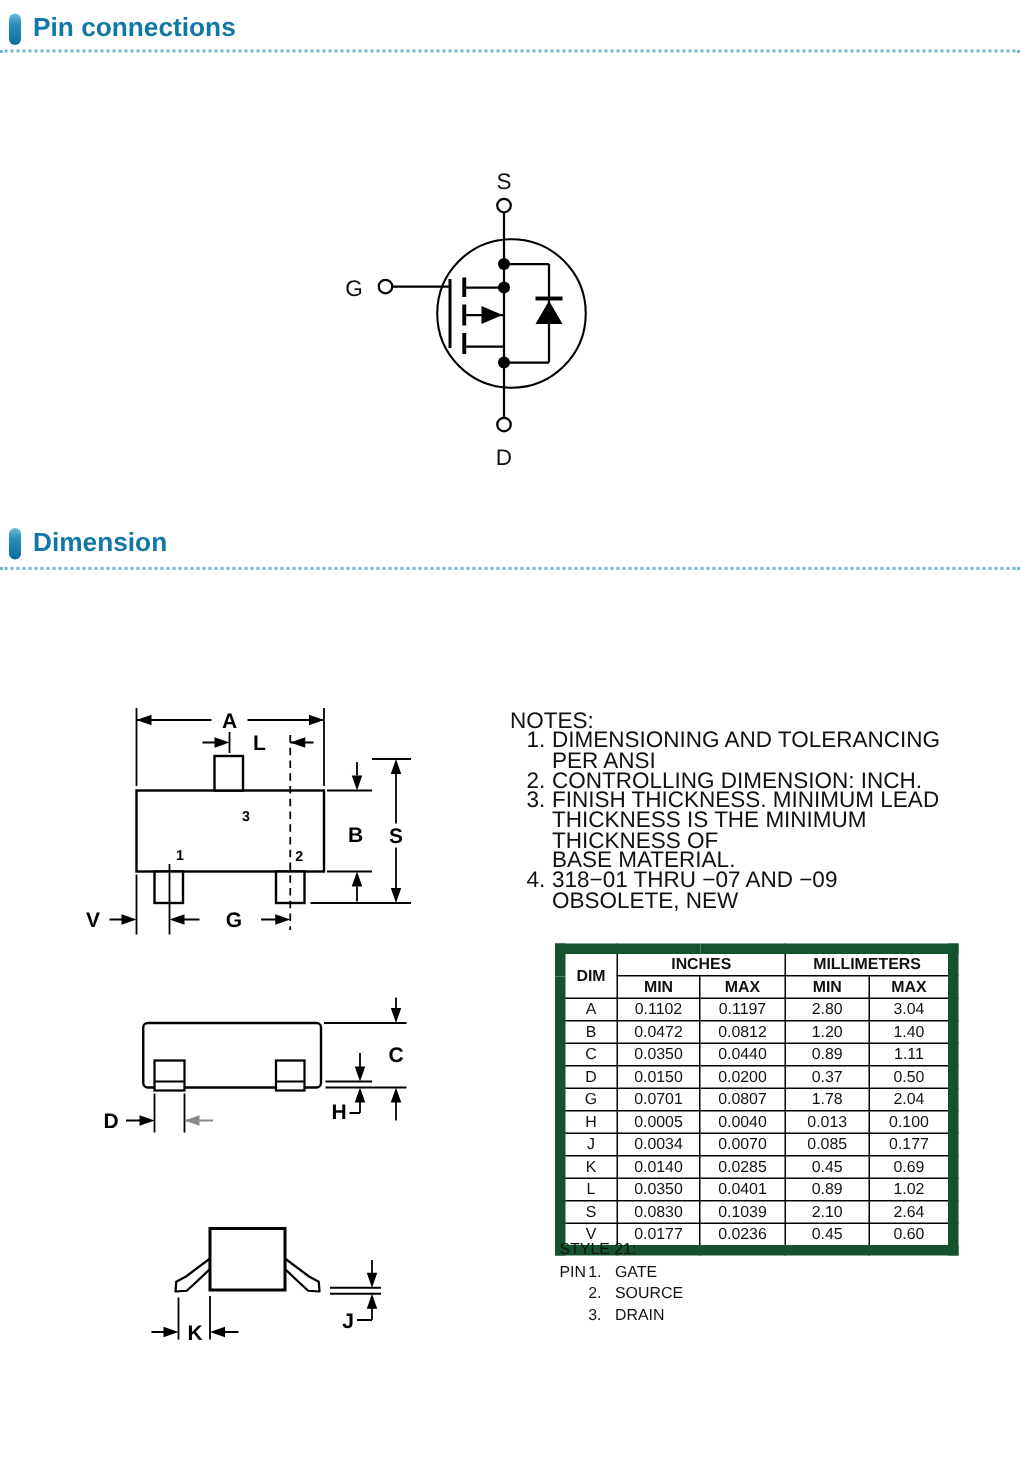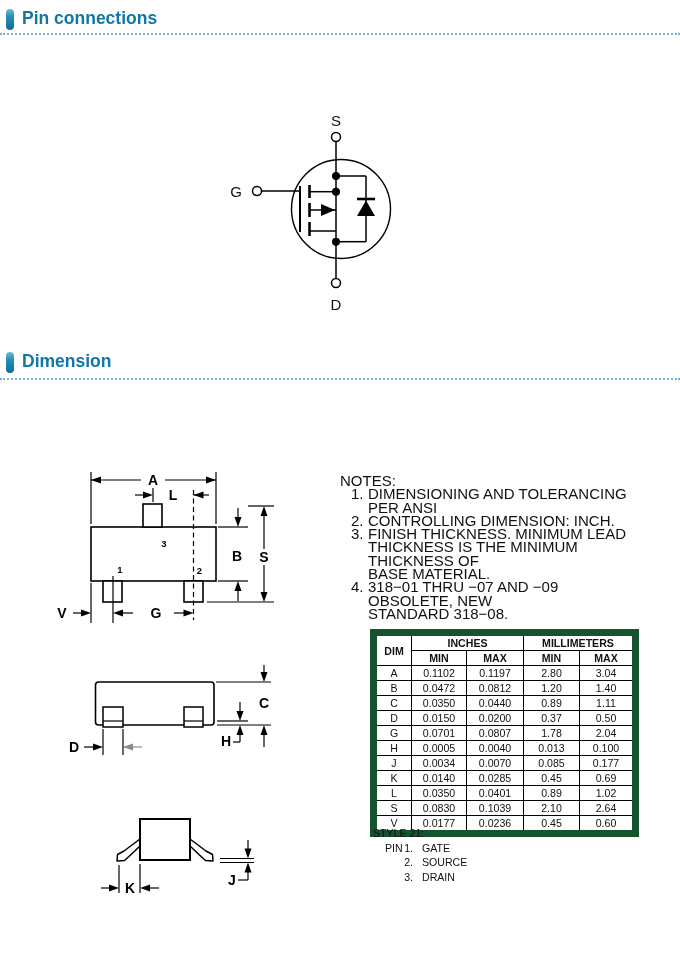--- a/index.html
+++ b/index.html
@@ -20,21 +20,21 @@
   
   .dimtable{position:absolute;left:370px;top:629px;border-collapse:collapse;table-layout:fixed;
             font-size:10.6px;border:7px solid #14532d;}
   .dimtable th,.dimtable td{border:1px solid #000;text-align:center;padding:0;height:14px;
             font-weight:normal;white-space:nowrap;}
   .dimtable th{font-weight:bold;}
   .c0{width:34px}.c1{width:54px}.c2{width:56px}.c3{width:55px}.c4{width:52px}
   
   .style21{position:absolute;left:373px;top:826px;font-size:10.6px;line-height:14.6px;}
   .srow{display:flex;}
-  .spin{width:18px;margin-left:12px;flex:none;}
+  .spin{width:18px;margin-left:0;flex:none;}
   .snum{width:10px;text-align:right;flex:none;}
   .sname{margin-left:9px;text-align:center;}
   
   .w{stroke:#000;stroke-width:1.5;fill:none;}
   .w2{stroke:#000;stroke-width:2;fill:none;}
   .w3{stroke:#000;stroke-width:2.6;fill:none;}
   .thin{stroke:#000;stroke-width:1.2;fill:none;}
   .dash{stroke:#000;stroke-width:1.2;fill:none;stroke-dasharray:5 3.5;}
   .oc{fill:#fff;stroke:#000;stroke-width:1.5;}
   .oc2{fill:none;stroke:#000;stroke-width:1.4;}
@@ -241,21 +241,20 @@
       <span class="nbody">
         <div>FINISH THICKNESS. MINIMUM LEAD</div>
         <div>THICKNESS IS THE MINIMUM THICKNESS OF</div>
         <div>BASE MATERIAL.</div>
       </span>
     </div>
     <div class="note">
       <span class="nnum">4.</span>
       <span class="nbody">
         <div>318−01 THRU −07 AND −09 OBSOLETE, NEW</div>
-        <div>STANDARD 318−08.</div>
       </span>
     </div>
   </div>
 
   <table class="dimtable">
     <thead>
       <tr>
         <th class="c0" rowspan="2">DIM</th>
         <th colspan="2">INCHES</th>
         <th colspan="2">MILLIMETERS</th>

